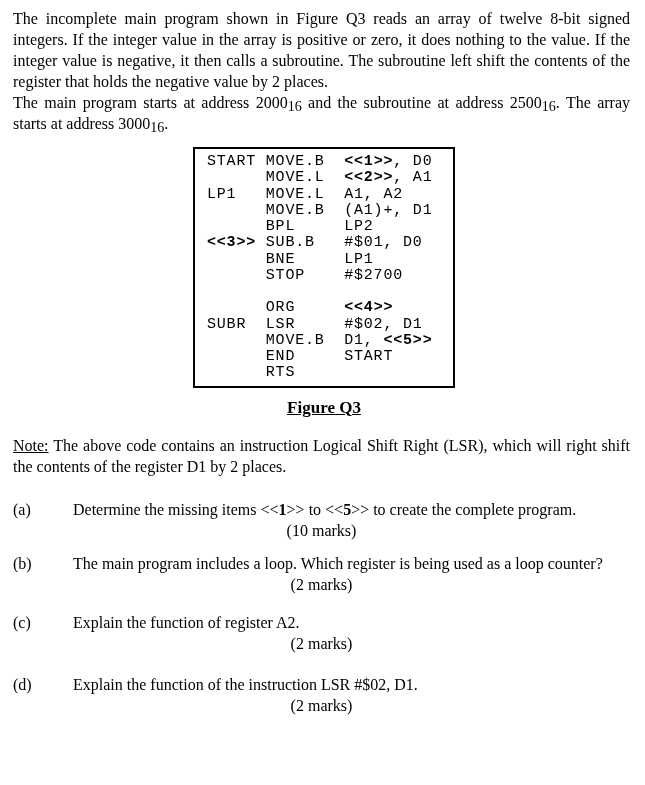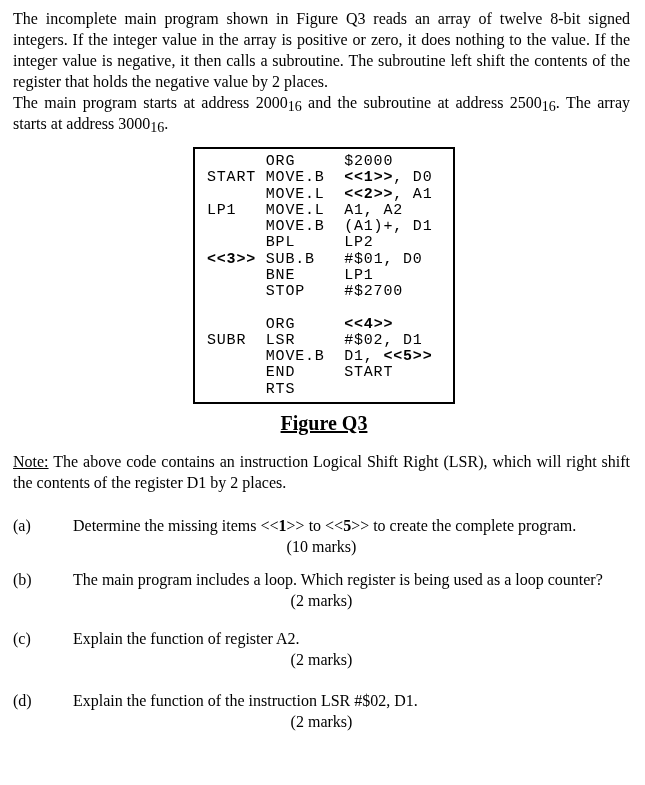--- a/index.html
+++ b/index.html
@@ -53,21 +53,21 @@
     line-height: 16.25px;
     min-height: 16.25px;
     white-space: pre;
   }
   .code-line .seg-b { font-weight: bold; }
   .fig-caption {
     margin-top: 9px;
     text-align: center;
     font-weight: bold;
     text-decoration: underline;
-    font-size: 20px;
+    font-size: 17px;
   }
 
   .note {
     margin: 17px 0 0 0;
     text-align: justify;
   }
 
   .question { margin-top: 22px; }
   .question.qb { margin-top: 12px; }
   .question.qc { margin-top: 17px; }
@@ -87,21 +87,20 @@
 
 <div class="content">
 
   <p class="para">The incomplete main program shown in Figure Q3 reads an array of twelve 8-bit signed integers. If the integer value in the array is positive or zero, it does nothing to the value. If the integer value is negative, it then calls a subroutine. The subroutine left shift the contents of the register that holds the negative value by 2 places.</p>
 
   <p class="para para2"><span>The main program starts at address 2000</span><sub>16</sub><span> and the subroutine at address 2500</span><sub>16</sub><span>. The array starts at address 3000</span><sub>16</sub><span>.</span></p>
 
   <div class="figure-wrap">
     <div class="code-box">
       <div class="code-listing">
-          <div class="code-line"><span>      ORG     $2000</span></div>
           <div class="code-line"><span>START MOVE.B  </span><span class="seg-b">&lt;&lt;1&gt;&gt;</span><span>, D0</span></div>
           <div class="code-line"><span>      MOVE.L  </span><span class="seg-b">&lt;&lt;2&gt;&gt;</span><span>, A1</span></div>
           <div class="code-line"><span>LP1   MOVE.L  A1, A2</span></div>
           <div class="code-line"><span>      MOVE.B  (A1)+, D1</span></div>
           <div class="code-line"><span>      BPL     LP2</span></div>
           <div class="code-line"><span class="seg-b">&lt;&lt;3&gt;&gt;</span><span> SUB.B   #$01, D0</span></div>
           <div class="code-line"><span>      BNE     LP1</span></div>
           <div class="code-line"><span>      STOP    #$2700</span></div>
           <div class="code-line"><span></span></div>
           <div class="code-line"><span>      ORG     </span><span class="seg-b">&lt;&lt;4&gt;&gt;</span></div>

